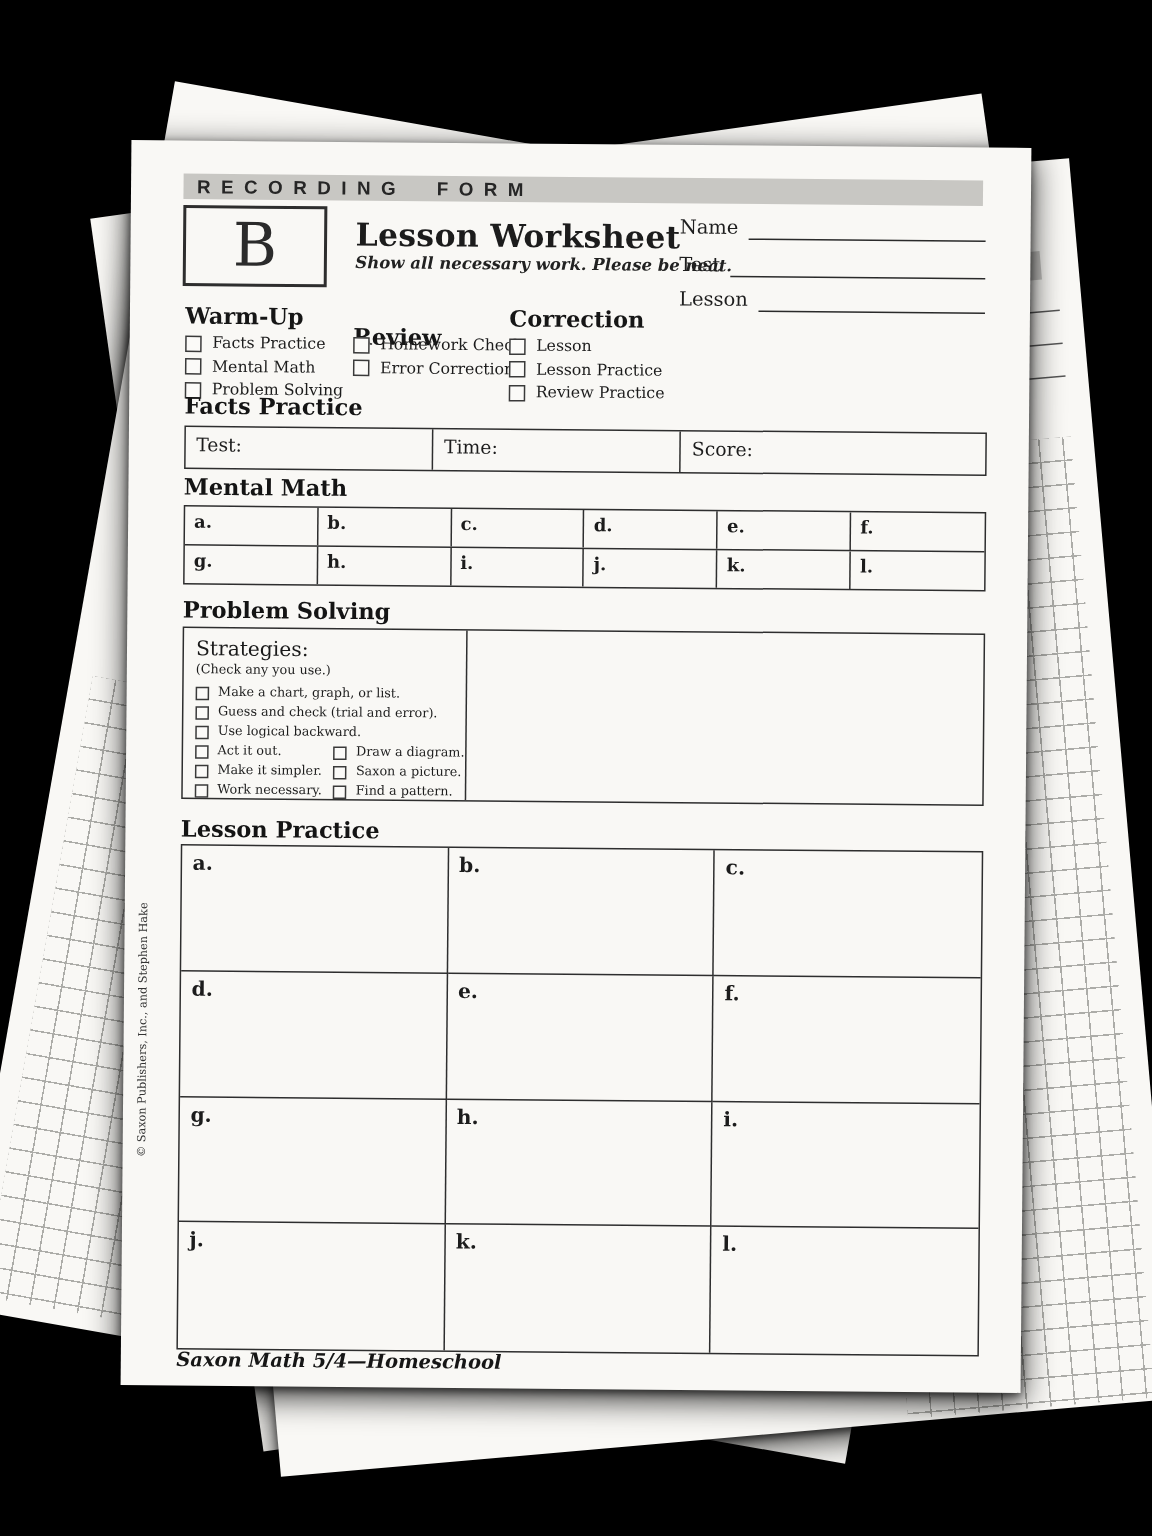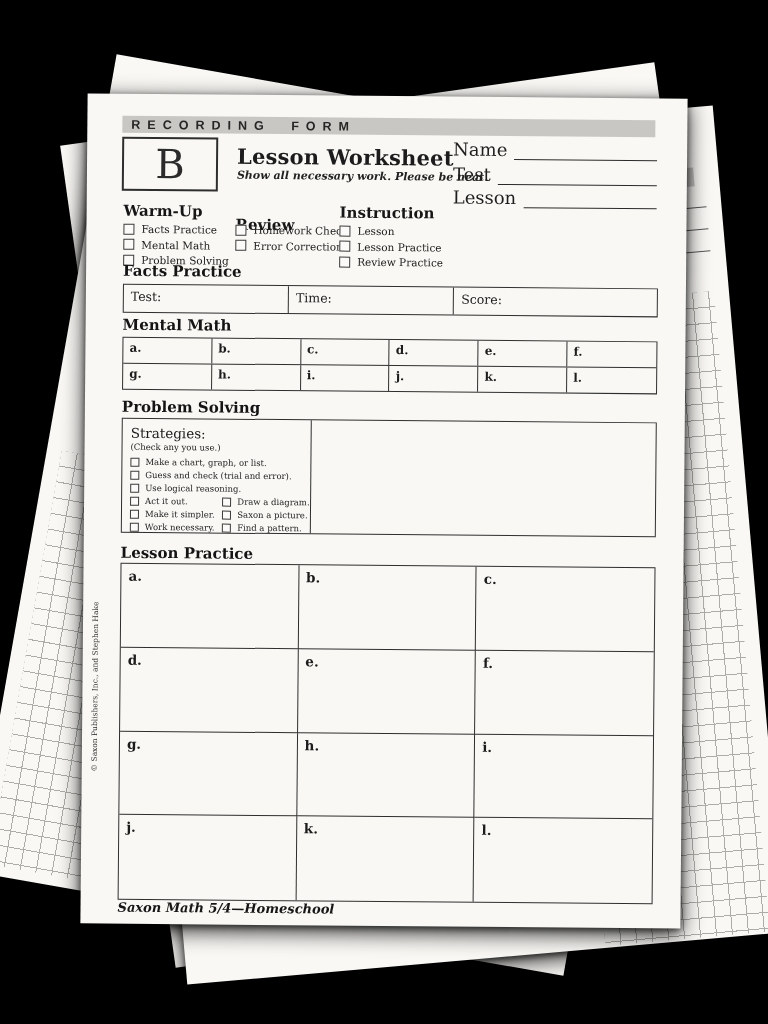--- a/index.html
+++ b/index.html
@@ -25,21 +25,21 @@
   .abs{position:absolute;}
   .hbar{left:35px;top:22px;width:533px;height:17px;background:#c8c7c3;display:flex;align-items:center;}
   .hbar span{font-family:"Liberation Sans",sans-serif;font-weight:bold;font-size:12.5px;
              letter-spacing:7px;word-spacing:10px;color:#262626;padding-left:9px;white-space:nowrap;}
   .bbox{left:35px;top:43px;width:92px;height:50px;border:2.4px solid #2e2e2e;
         display:flex;align-items:center;justify-content:center;}
   .bbox span{font-size:40px;color:#2b2b2b;}
   .wtitle{left:150px;top:49px;font-size:21px;font-weight:bold;letter-spacing:.2px;}
   .wsub{left:150px;top:74px;font-size:11px;font-style:italic;font-weight:bold;color:#222;}
   .field{display:flex;align-items:flex-end;left:366px;width:204px;height:15px;}
-  .field .lbl{font-size:18px;color:#1e1e1e;text-align:right;}
+  .field .lbl{font-size:13px;color:#1e1e1e;text-align:right;}
   .field .ln{flex:1;border-bottom:1.5px solid #2a2a2a;margin-left:7px;height:13px;}
   .gtitle{font-size:15px;font-weight:bold;color:#161616;}
   .cbcol{display:flex;flex-direction:column;gap:3.5px;}
   .cbi{display:flex;align-items:center;}
   .cb{width:9px;height:9px;border:1.3px solid #3a3a3a;background:#fbfaf8;margin-right:7px;flex:0 0 auto;}
   .cbi .ct{font-size:10.5px;white-space:nowrap;}
   .sechead{font-size:15px;font-weight:bold;color:#141414;}
   .fptable{left:37px;top:190px;width:533px;height:27px;border:1.6px solid #2e2e2e;display:flex;}
   .fptable .cell{font-size:12.5px;padding:4px 0 0 7px;box-sizing:border-box;}
   .fptable .cell:nth-child(1){width:31%;border-right:1.4px solid #2e2e2e;}
@@ -136,21 +136,21 @@
       <div class="cbi">
         <span class="cb"></span>
         <span class="ct">Homework Check</span>
       </div>
       <div class="cbi">
         <span class="cb"></span>
         <span class="ct">Error Correction</span>
       </div>
     </div>
 
-    <div class="abs gtitle" style="left:253px;top:108px">Instruction</div>
+    <div class="abs gtitle" style="left:253px;top:108px">Correction</div>
     <div class="abs cbcol" style="left:253px;top:129px">
       <div class="cbi">
         <span class="cb"></span>
         <span class="ct">Lesson</span>
       </div>
       <div class="cbi">
         <span class="cb"></span>
         <span class="ct">Lesson Practice</span>
       </div>
       <div class="cbi">
@@ -195,21 +195,21 @@
           <div class="cbi">
             <span class="cb"></span>
             <span class="ct">Make a chart, graph, or list.</span>
           </div>
           <div class="cbi">
             <span class="cb"></span>
             <span class="ct">Guess and check (trial and error).</span>
           </div>
           <div class="cbi">
             <span class="cb"></span>
-            <span class="ct">Use logical reasoning.</span>
+            <span class="ct">Use logical backward.</span>
           </div>
           <div class="stwocol">
             <div class="cbi">
               <span class="cb"></span>
               <span class="ct">Act it out.</span>
             </div>
             <div class="cbi">
               <span class="cb"></span>
               <span class="ct">Draw a diagram.</span>
             </div>

